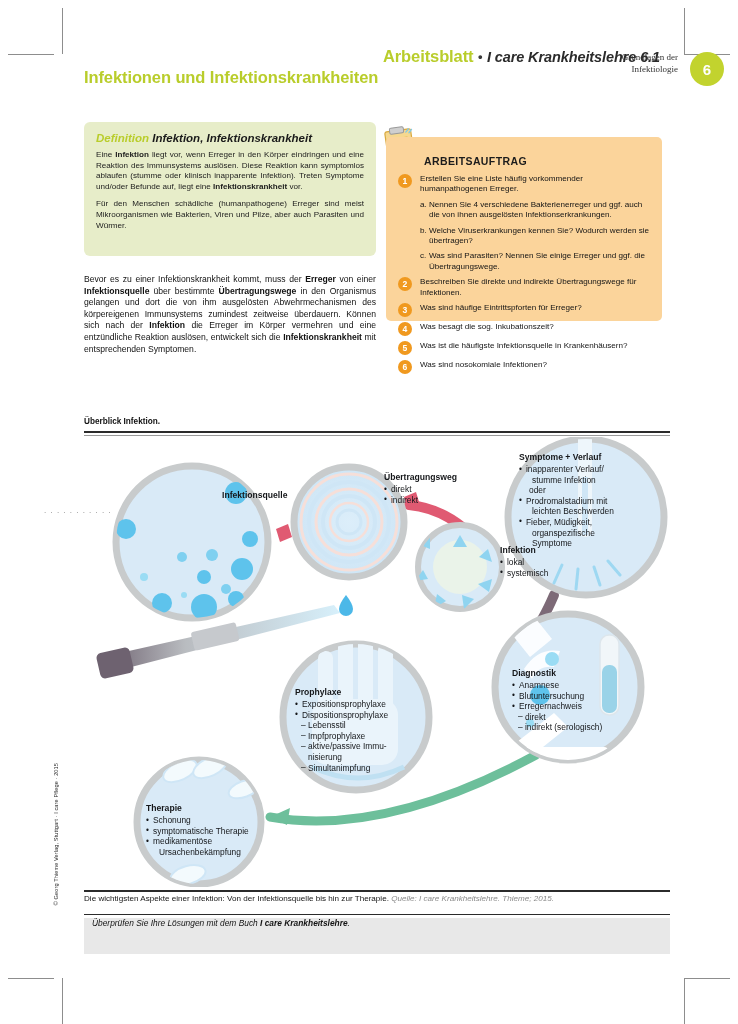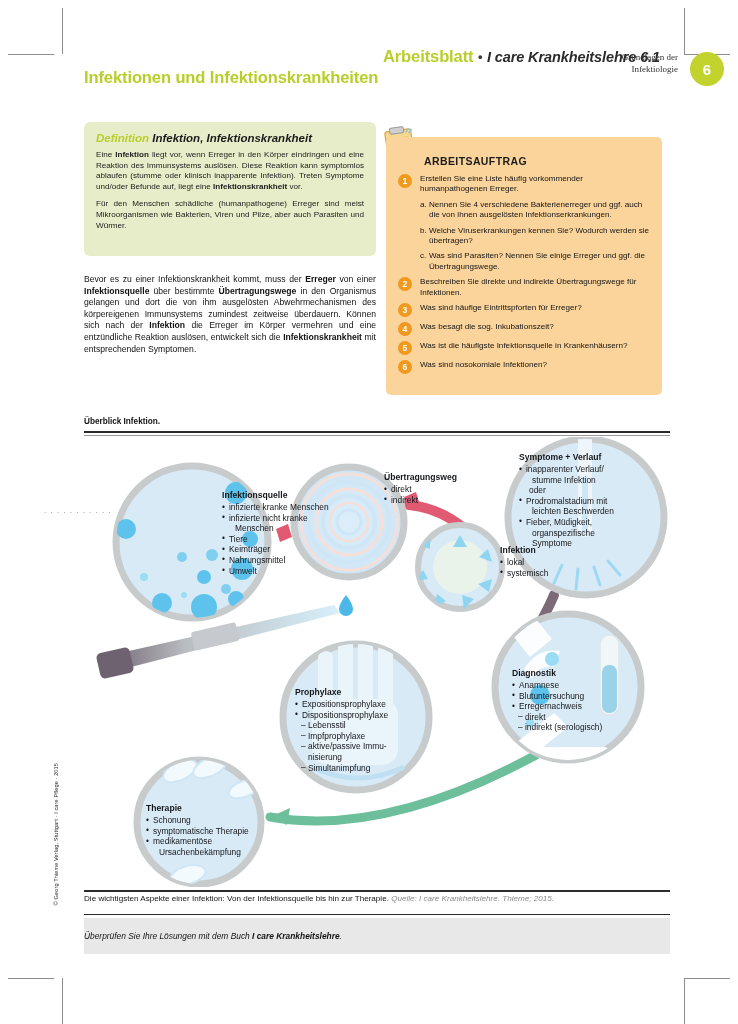--- a/index.html
+++ b/index.html
@@ -44,21 +44,21 @@
 
   
   .bodytext {
     position:absolute; left:84px; top:274px; width:292px;
     font-size:8.6px; line-height:11.6px; color:#111; text-align:justify;
   }
   .bodytext b { font-weight:bold; }
 
   
   .taskbox {
-    position:absolute; left:386px; top:137px; width:276px; height:258px;
+    position:absolute; left:386px; top:137px; width:276px; height:184px;
     background:#fbd49b; border-radius:5px; padding:10px 12px 8px 12px;
   }
   .clipboard { position:absolute; left:381px; top:124px; width:40px; height:48px; }
   .taskbox h4 { font-size:10.5px; font-weight:bold; color:#1c1c1c; letter-spacing:0.4px; margin:8px 0 7px 26px; }
   .task-row { display:flex; align-items:flex-start; margin-bottom:5px; }
   .task-num {
     flex:0 0 auto; width:14px; height:14px; border-radius:50%;
     background:#f0991f; color:#fff; font-size:8.6px; font-weight:bold;
     display:flex; align-items:center; justify-content:center;
     margin-right:8px; margin-top:0px;
@@ -94,21 +94,21 @@
   .ctext li.cont:before { content:""; }
   .ctext .oder { font-size:8.4px; line-height:10.6px; }
 
   
   .caption { position:absolute; left:84px; top:894px; width:586px; font-size:8.1px; color:#141414; }
   .caption .src { color:#8a8a8a; font-style:italic; }
 
   
   .greybar {
     position:absolute; left:84px; top:918px; width:586px; height:36px;
-    background:#e8e8e8; display:flex; align-items:center; padding-left:0;
+    background:#e8e8e8; display:flex; align-items:flex-start; padding-left:8px;
   }
   .greybar span { font-size:8.4px; font-style:italic; color:#141414; }
   .greybar b { font-weight:bold; font-style:italic; }
 
   
   .vcopy {
     position:absolute; left:53px; top:763px;
     transform-origin: left top; transform: rotate(-90deg) translateX(-100%);
     font-size:5.6px; color:#2b2b2b; white-space:nowrap; letter-spacing:0.1px;
   }
@@ -379,29 +379,20 @@
           <ellipse cx="126" cy="330" rx="18" ry="9" transform="rotate(-25 126 330)"></ellipse>
           <ellipse cx="160" cy="352" rx="16" ry="8" transform="rotate(-20 160 352)"></ellipse>
           <ellipse cx="104" cy="438" rx="18" ry="9" transform="rotate(-15 104 438)"></ellipse>
         </g>
       </g>
     </g>
   </svg>
 
   <div class="ctext" style="left:222px; top:490px; width:150px;">
     <div class="hd">Infektionsquelle</div>
-    <ul>
-        <li>infizierte kranke Menschen</li>
-        <li>infizierte nicht kranke</li>
-        <li class="cont">Menschen</li>
-        <li>Tiere</li>
-        <li>Keimträger</li>
-        <li>Nahrungsmittel</li>
-        <li>Umwelt</li>
-      </ul>
   </div>
 
   <div class="ctext" style="left:384px; top:472px; width:110px;">
     <div class="hd">Übertragungsweg</div>
     <ul>
         <li>direkt</li>
         <li>indirekt</li>
       </ul>
   </div>
 

